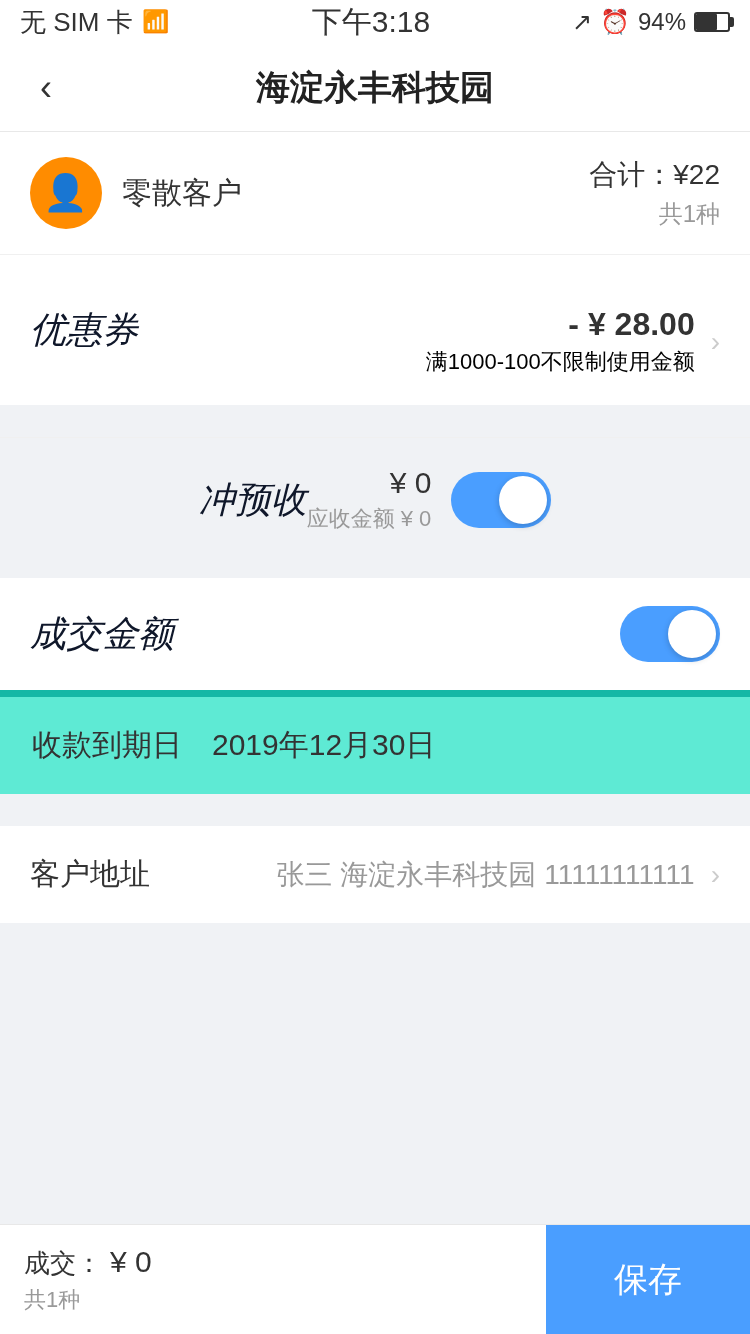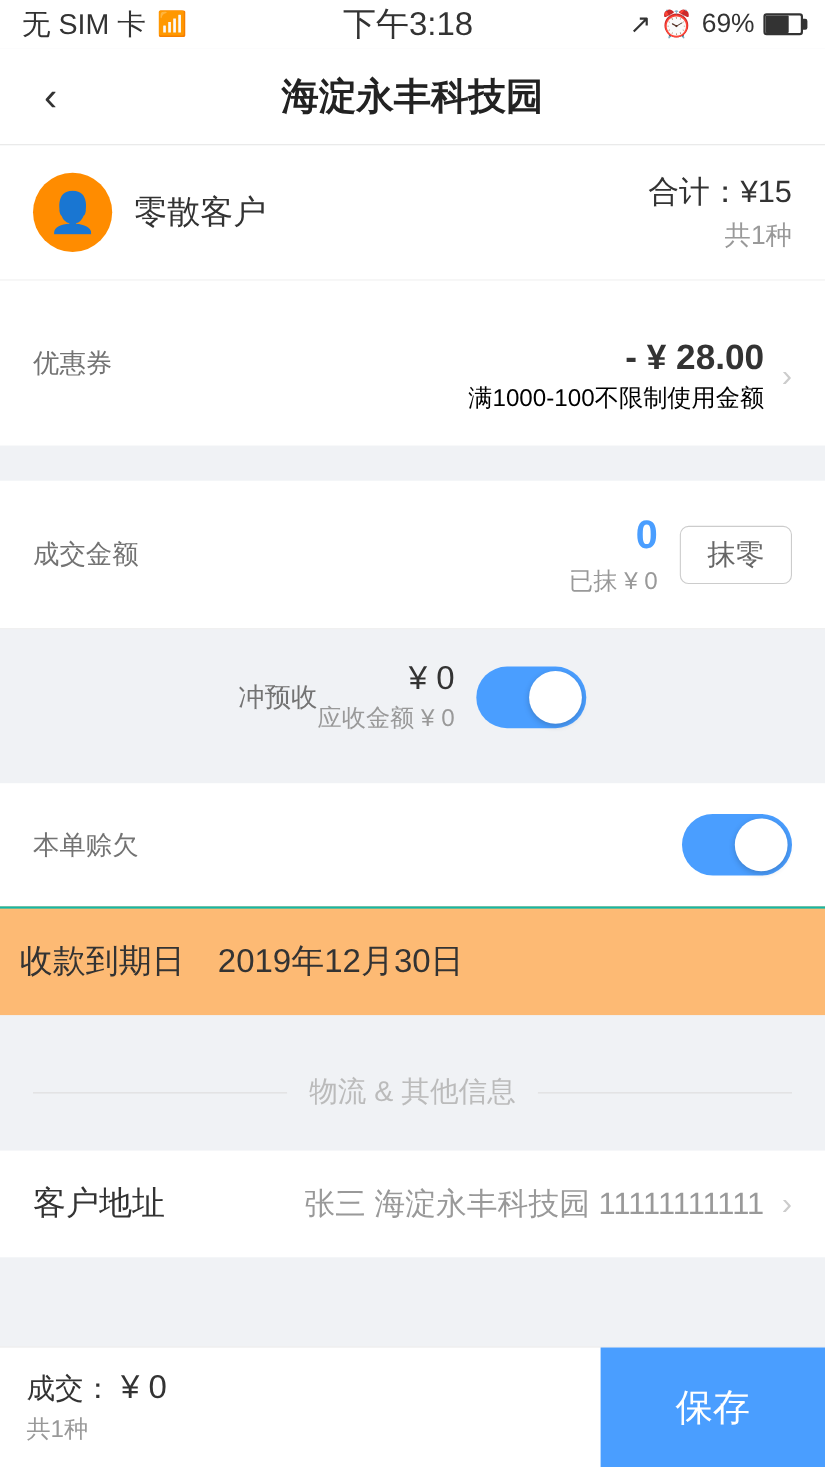--- a/index.html
+++ b/index.html
@@ -106,22 +106,23 @@
 
     
     .row-item {
       display: flex;
       align-items: center;
       justify-content: space-between;
       padding: 28px 30px;
       border-top: 1px solid #f0f0f0;
     }
     .row-label {
-      font-size: 24px;
-      color: #737373;
+      font-size: 36px;
+      color: #0f172a;
+      font-style: italic;
     }
     .row-right {
       display: flex;
       align-items: center;
       gap: 16px;
       margin-top: 23px;
     }
     .row-value-block {
       text-align: right;
     }
@@ -236,23 +237,23 @@
     .credit-row {
       background: #fff;
       display: flex;
       align-items: center;
       justify-content: space-between;
       padding: 28px 30px;
     }
 
     
     .due-date-row {
-      background: #fdba74;
-      padding: 28px 18px;
-      border-top: 2px solid #14b8a6;
+      background: #5eead4;
+      padding: 28px 32px;
+      border-top: 7px solid #14b8a6;
     }
     .due-date-content {
       display: flex;
       align-items: center;
       gap: 30px;
     }
 
     
     .logistics-section {
       background: #f0f2f5;
@@ -350,21 +351,21 @@
 
 <div class="status-bar">
   <div class="status-left">
     <span>无 SIM 卡</span>
     <span class="wifi-icon">📶</span>
   </div>
   <div style="font-size:30px; font-weight:500;">下午3:18</div>
   <div class="status-right">
     <span>↗</span>
     <span>⏰</span>
-    <span>69%</span>
+    <span>94%</span>
     <span style="display:inline-block;width:36px;height:20px;border:2px solid #333;border-radius:3px;position:relative;">
       <span style="display:block;width:65%;height:100%;background:#333;border-radius:1px;"></span>
       <span style="position:absolute;right:-6px;top:50%;transform:translateY(-50%);width:4px;height:10px;background:#333;border-radius:0 2px 2px 0;"></span>
     </span>
   </div>
 </div>
 
 <div class="nav-bar">
   <div class="back-btn">‹</div>
   <div class="nav-title">海淀永丰科技园</div>
@@ -374,83 +375,67 @@
 
   <div class="card">
     <div class="customer-row">
       <div class="customer-left">
         <div class="avatar">
           <span>👤</span>
         </div>
         <span class="customer-name">零散客户</span>
       </div>
       <div class="customer-right">
-        <div style="font-size:28px;color:#333;">合计：¥15</div>
+        <div style="font-size:28px;color:#333;">合计：¥22</div>
         <div class="total-count">共1种</div>
       </div>
     </div>
 
     <div class="row-item" style="cursor:pointer;">
       <span class="row-label">优惠券</span>
       <div class="row-right">
         <div class="row-value-block">
           <div class="coupon-discount">- ¥ 28.00</div>
           <div class="coupon-desc">满1000-100不限制使用金额</div>
         </div>
         <span class="chevron-right">›</span>
       </div>
     </div>
   </div>
 
   <div class="section-divider"></div>
 
-  <div class="deal-section">
-    <div class="deal-row">
-      <span class="row-label">成交金额</span>
-      <div class="deal-right">
-        <div>
-          <div class="deal-amount">0</div>
-          <div class="deal-sub">已抹  ¥ 0</div>
-        </div>
-        <button class="round-btn">抹零</button>
-      </div>
-    </div>
-  </div>
 
   <div class="prepay-row">
     <span class="row-label">冲预收</span>
     <div class="prepay-right">
       <div class="prepay-amounts">
         <div class="prepay-main">¥ 0</div>
         <div class="prepay-sub">应收金额 ¥ 0</div>
       </div>
       <div class="toggle"></div>
     </div>
   </div>
 
   <div class="section-divider"></div>
 
   <div class="credit-row">
-    <span class="row-label">本单赊欠</span>
+    <span class="row-label">成交金额</span>
     <div class="toggle"></div>
   </div>
 
   <div class="due-date-row">
     <div class="due-date-content">
       <span style="font-size:30px;color:#333;">收款到期日</span>
       <span style="font-size:30px;color:#333;">2019年12月30日</span>
     </div>
   </div>
 
   <div class="section-divider"></div>
 
-  <div class="logistics-section">
-    <div class="logistics-line"></div>
-    <span class="logistics-label">物流 &amp; 其他信息</span>
-  </div>
 
   <div class="address-row" style="cursor:pointer;">
     <span class="address-label">客户地址</span>
     <span class="address-value">张三 海淀永丰科技园 11111111111</span>
     <span class="chevron-right" style="margin-left:16px;">›</span>
   </div>
 
 </div>
 
 <div class="bottom-bar">

